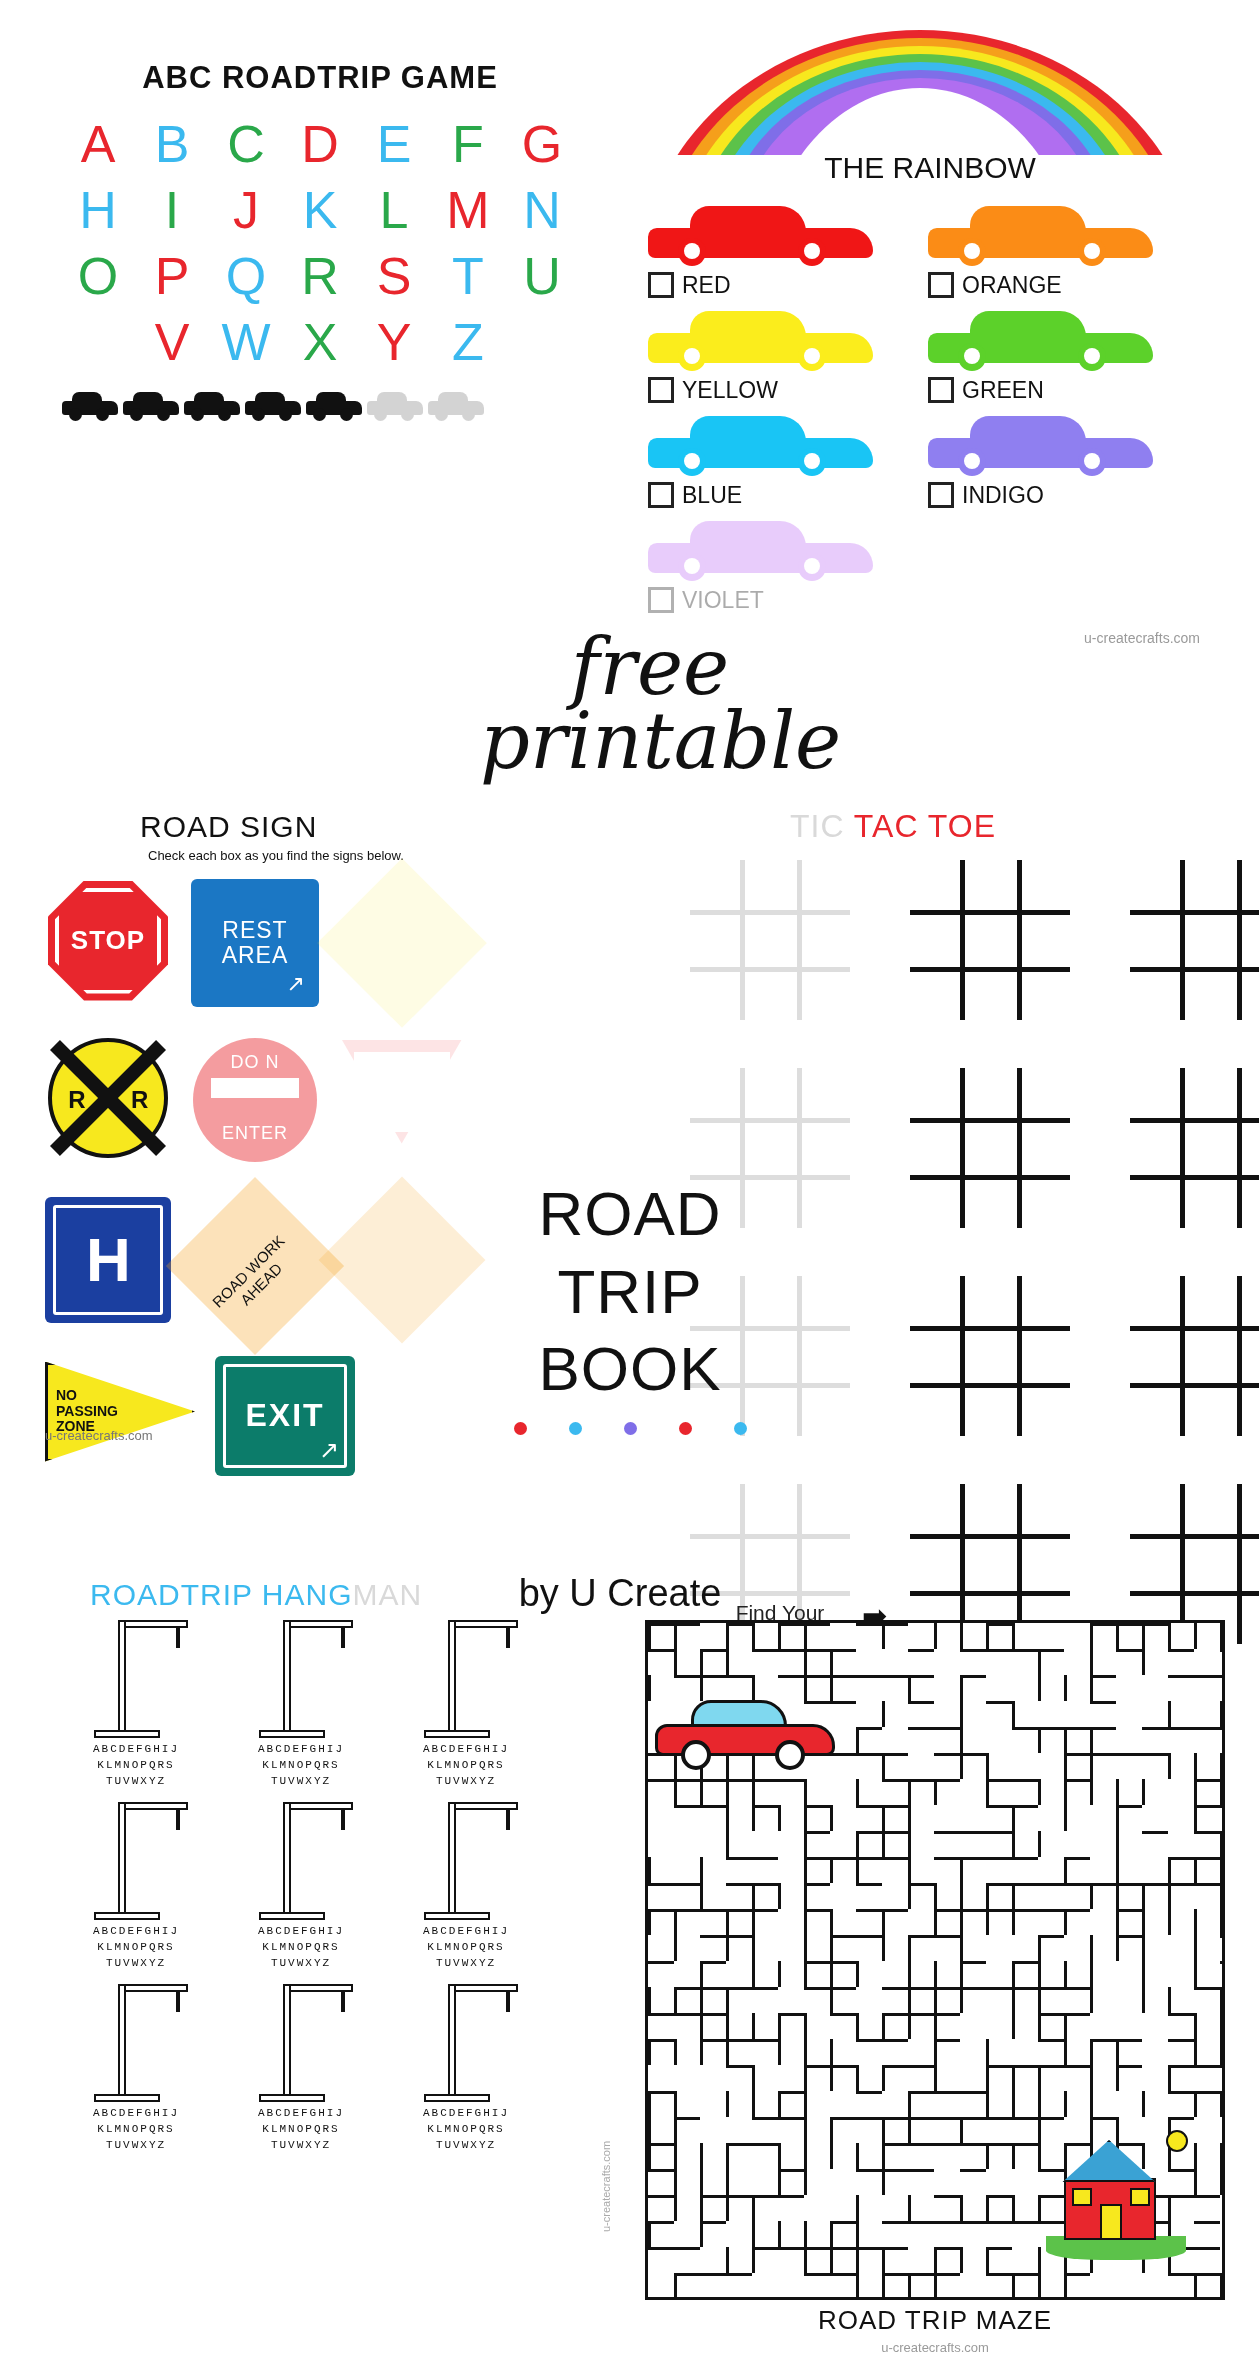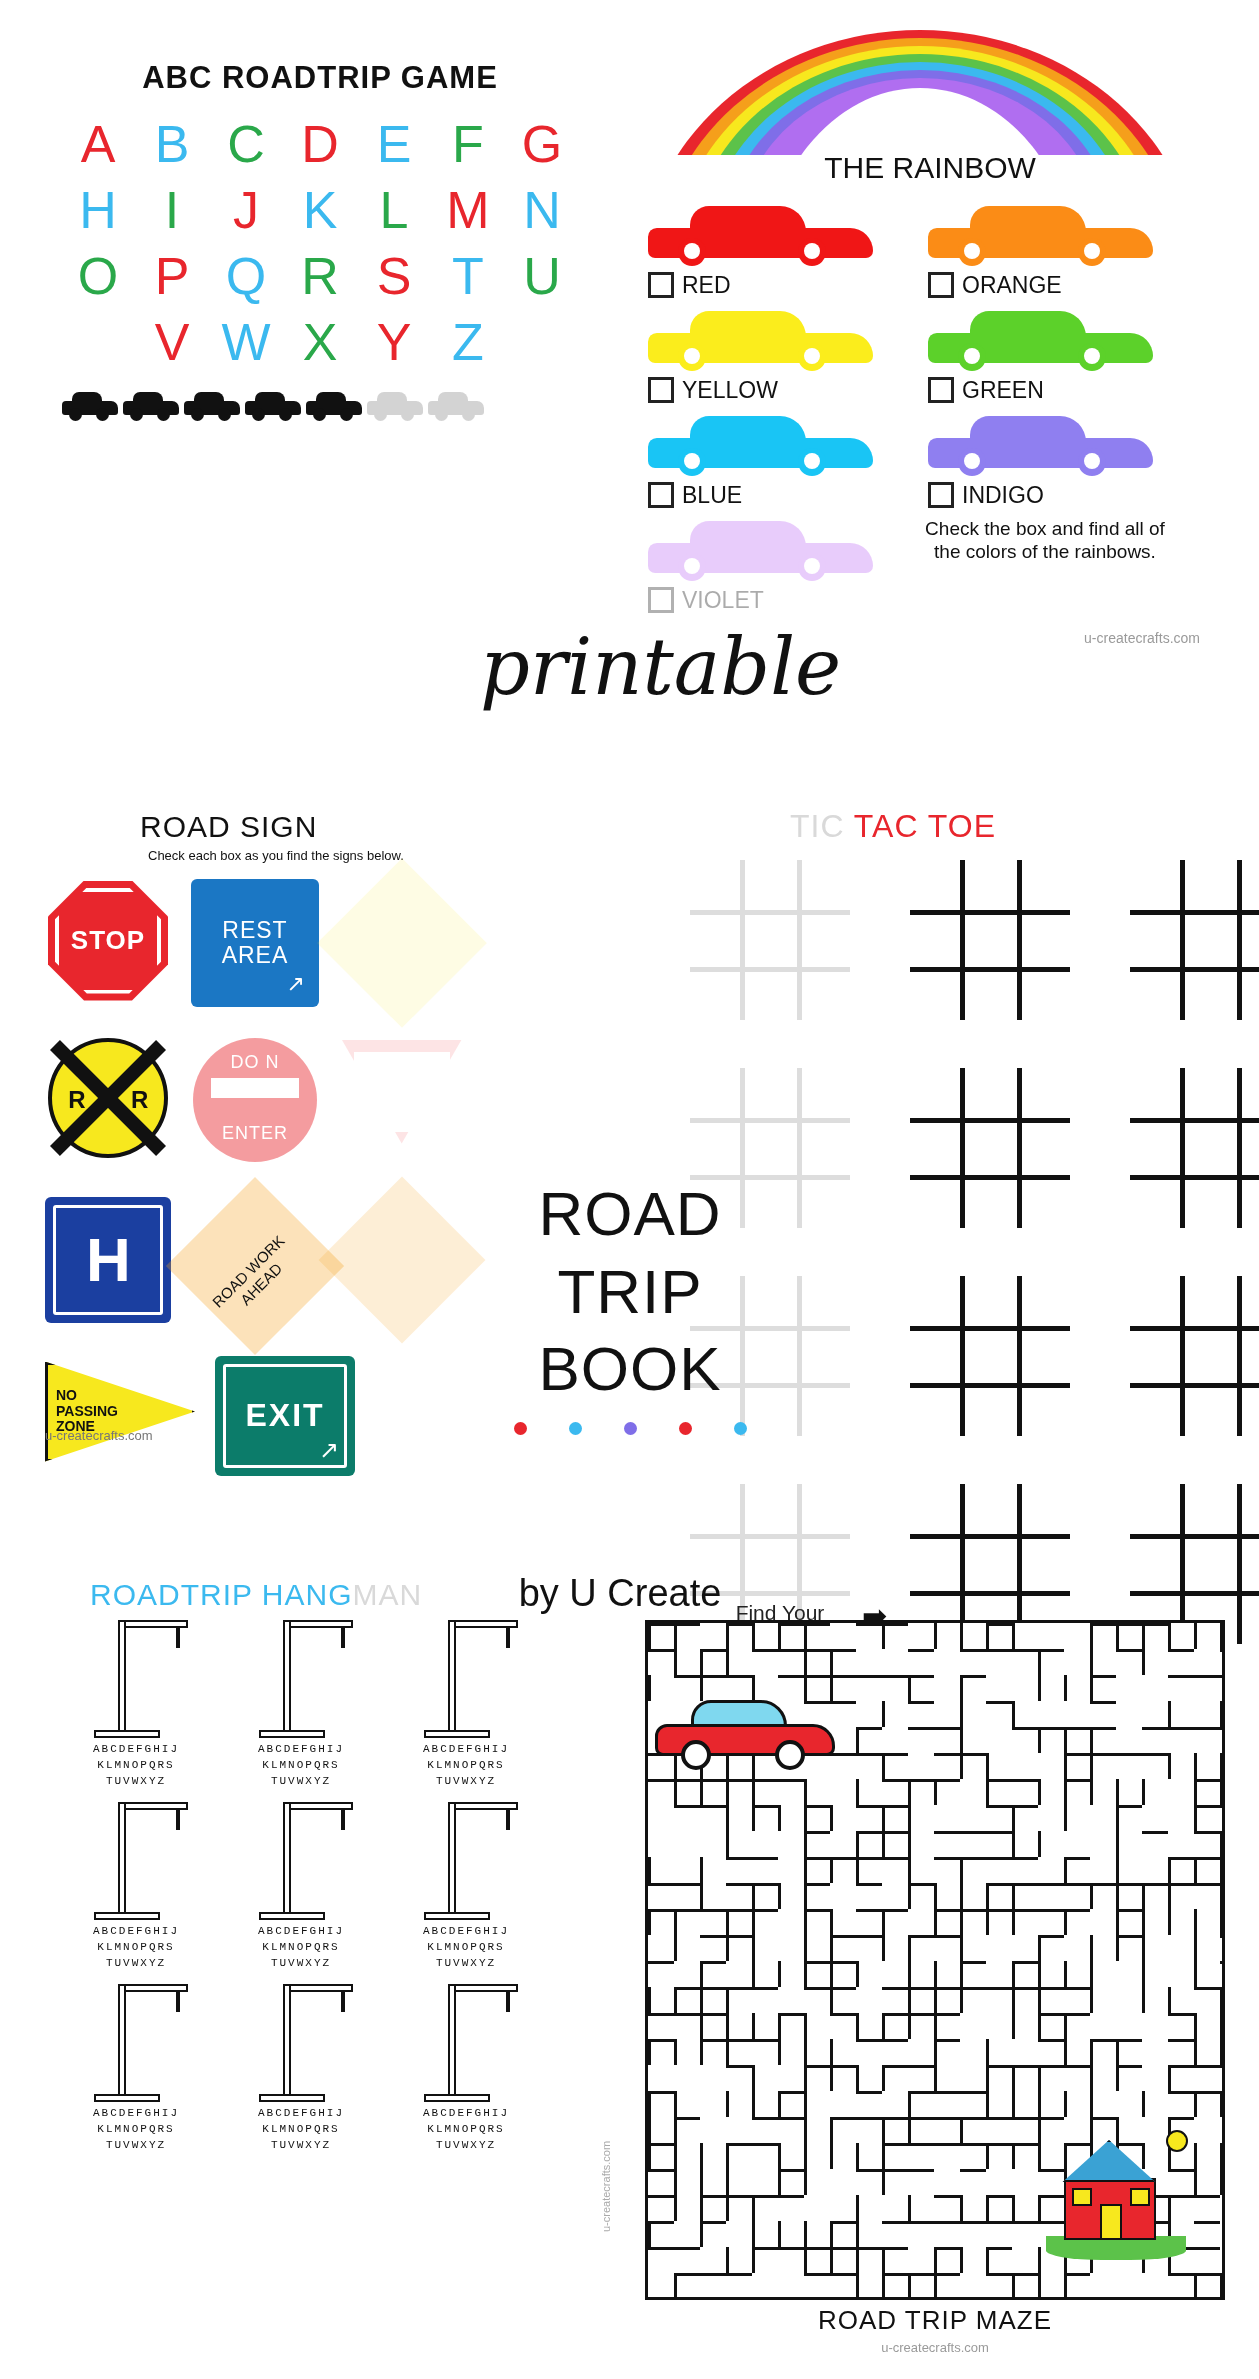--- a/index.html
+++ b/index.html
@@ -375,23 +375,20 @@
             <div class="cbody" style="background:#c06ef5"></div>
             <div class="cw1" style="background:#c06ef5"></div>
             <div class="cw2" style="background:#c06ef5"></div>
             <div class="hole1"></div>
             <div class="hole2"></div>
           </div>
           <div class="colorlabel" style="opacity:.35;">
             <div class="chk"></div>
             <span>VIOLET</span>
           </div>
-        </div>
-        <div class="car-cell">
-          <div class="rb-note">Check the box and find all of the colors of the rainbows.</div>
         </div>
       </div>
     <div class="rb-credit">u-createcrafts.com</div>
   </section>
 
   <div class="rs-title">ROAD SIGN</div>
   <div class="rs-sub">Check each box as you find the signs below.</div>
 
   <div class="signgrid">
     <div class="signrow">
@@ -1353,20 +1350,21 @@
       <div class="wall"></div>
     <div class="win1"></div>
       <div class="win2"></div>
       <div class="door"></div>
       <div class="roof"></div>
   </div>
   <div class="maze-label">ROAD TRIP MAZE</div>
   <div class="maze-credit">u-createcrafts.com</div>
 
   <div class="overlay-script">
+    <div class="l1">free</div>
     <div class="l2">printable</div>
   </div>
   <div class="overlay-rtb">
     <div>ROAD</div>
     <div>TRIP</div>
     <div>BOOK</div>
     <div class="dots" id="dots2">
         <div class="dot" style="background: rgb(232, 38, 45);"></div>
         <div class="dot" style="background: rgb(59, 185, 239);"></div>
         <div class="dot" style="background: rgb(127, 110, 232);"></div>

